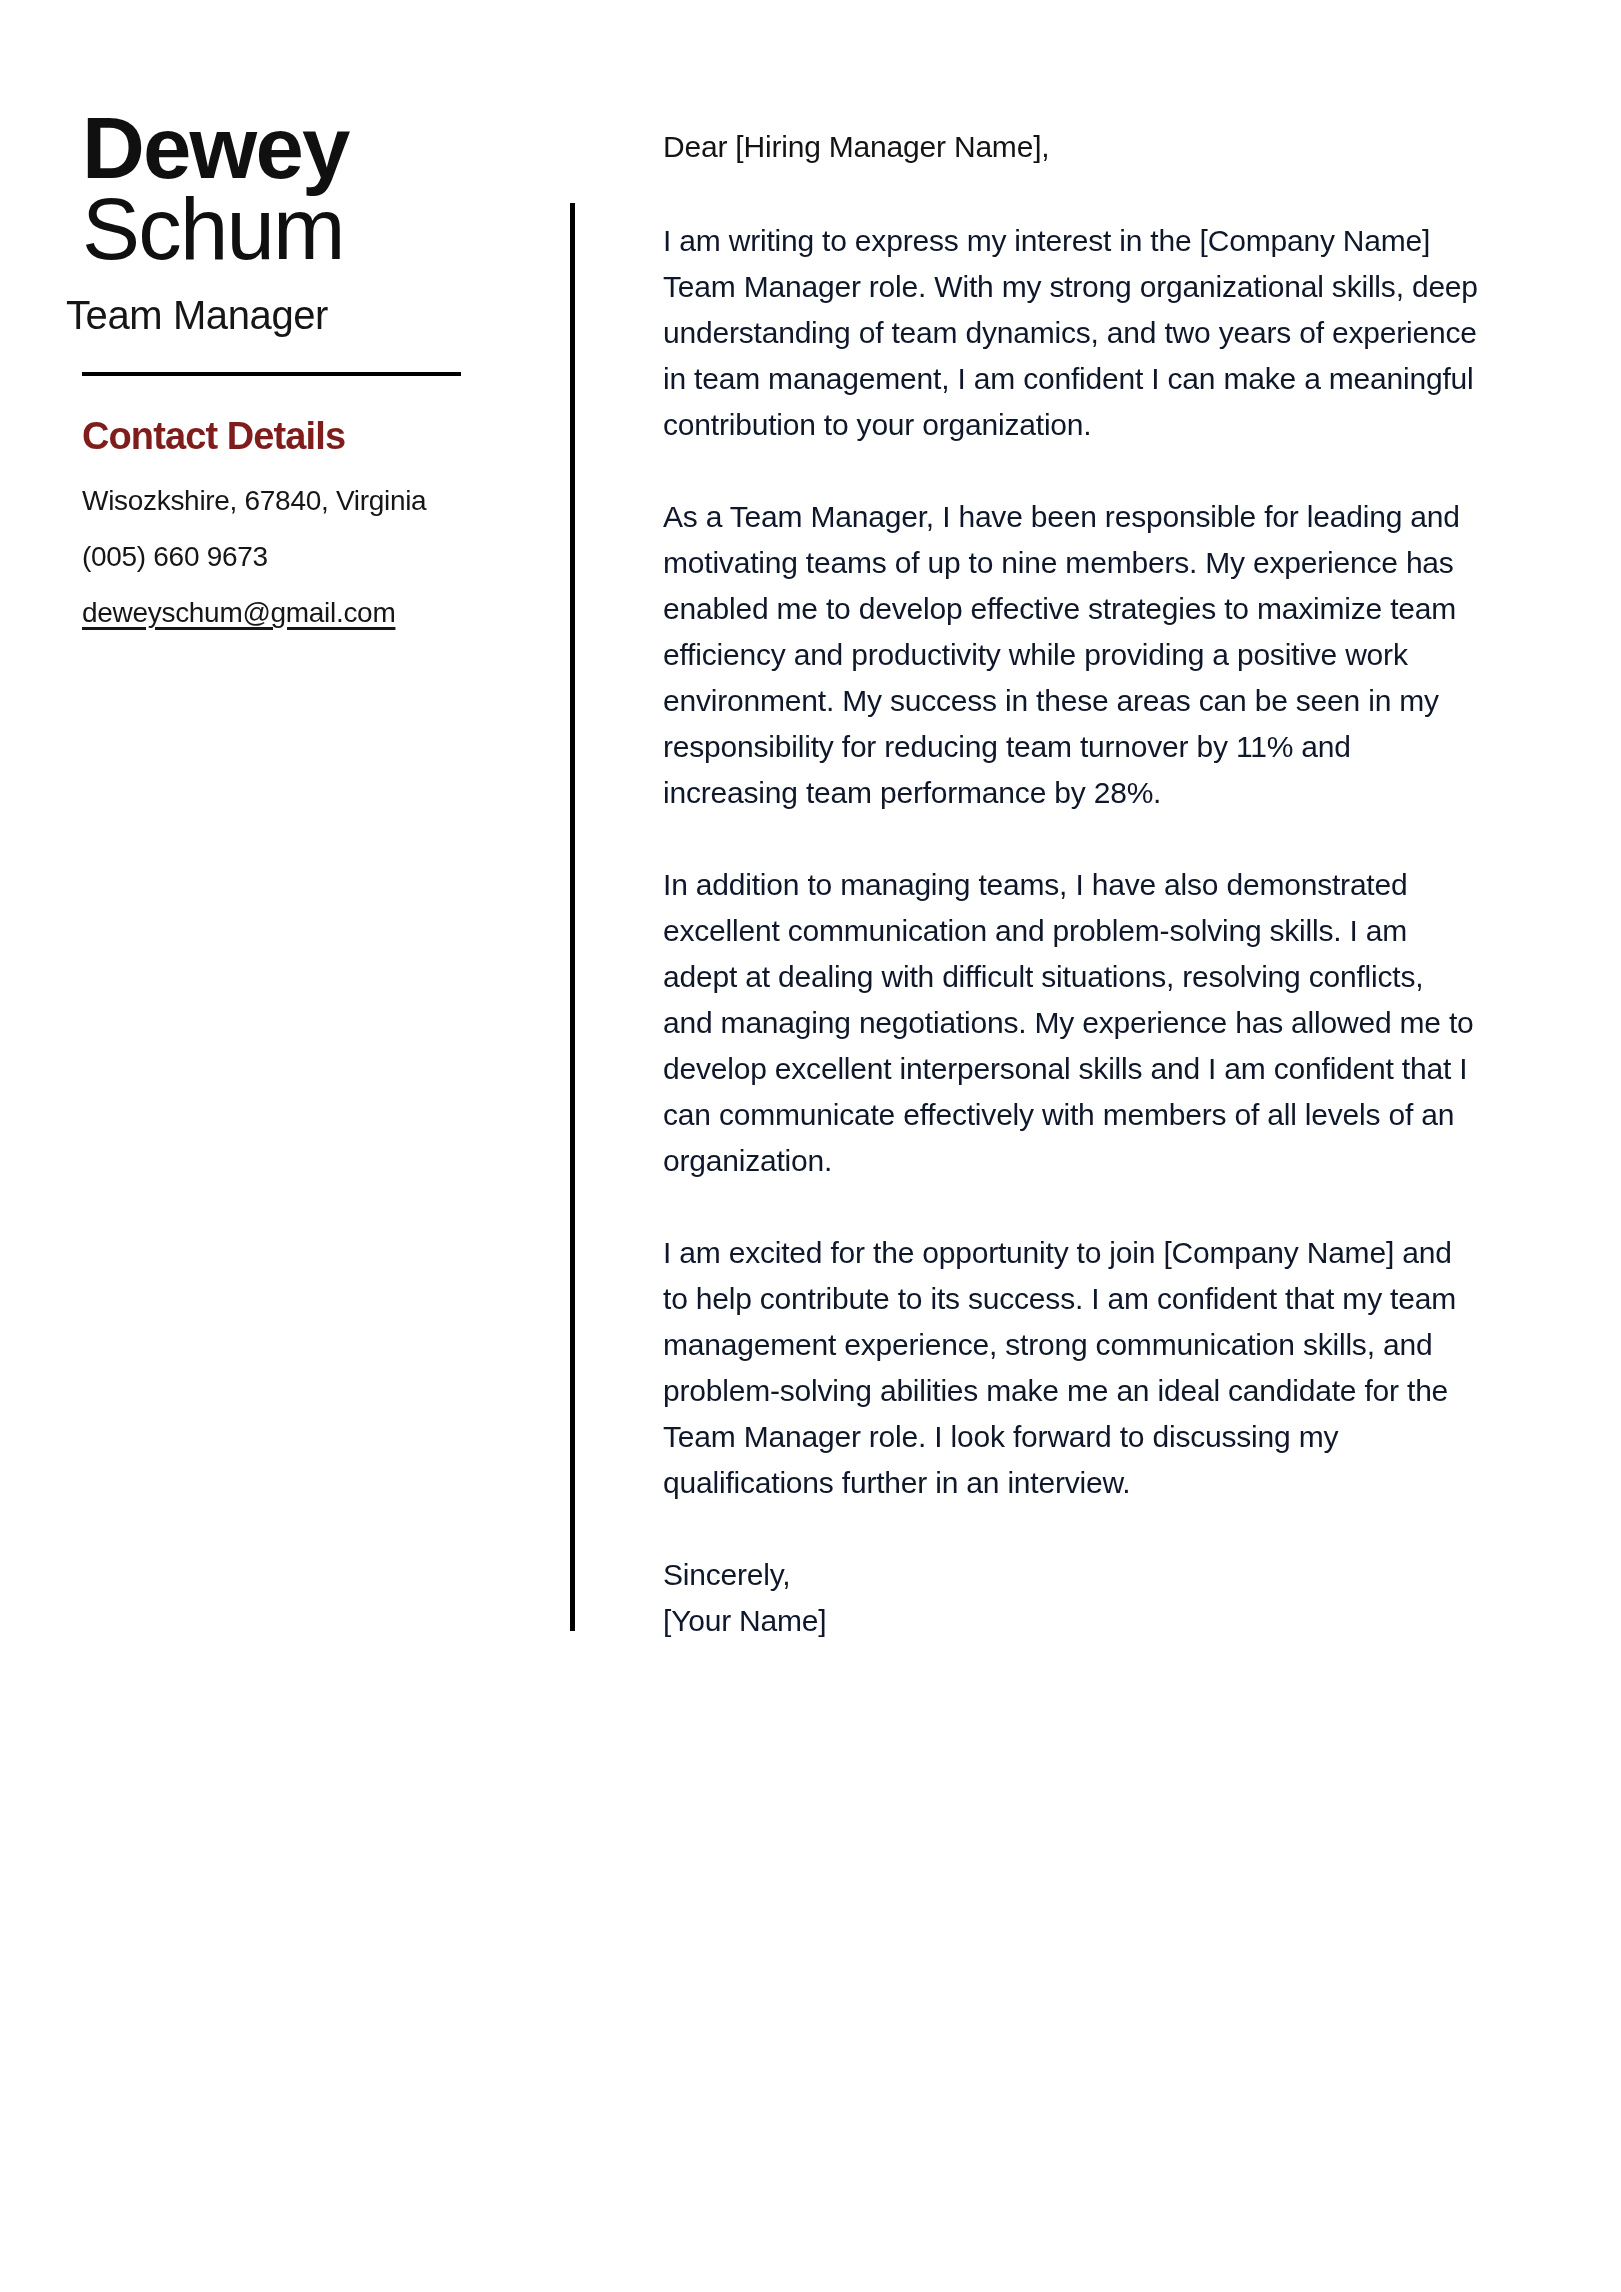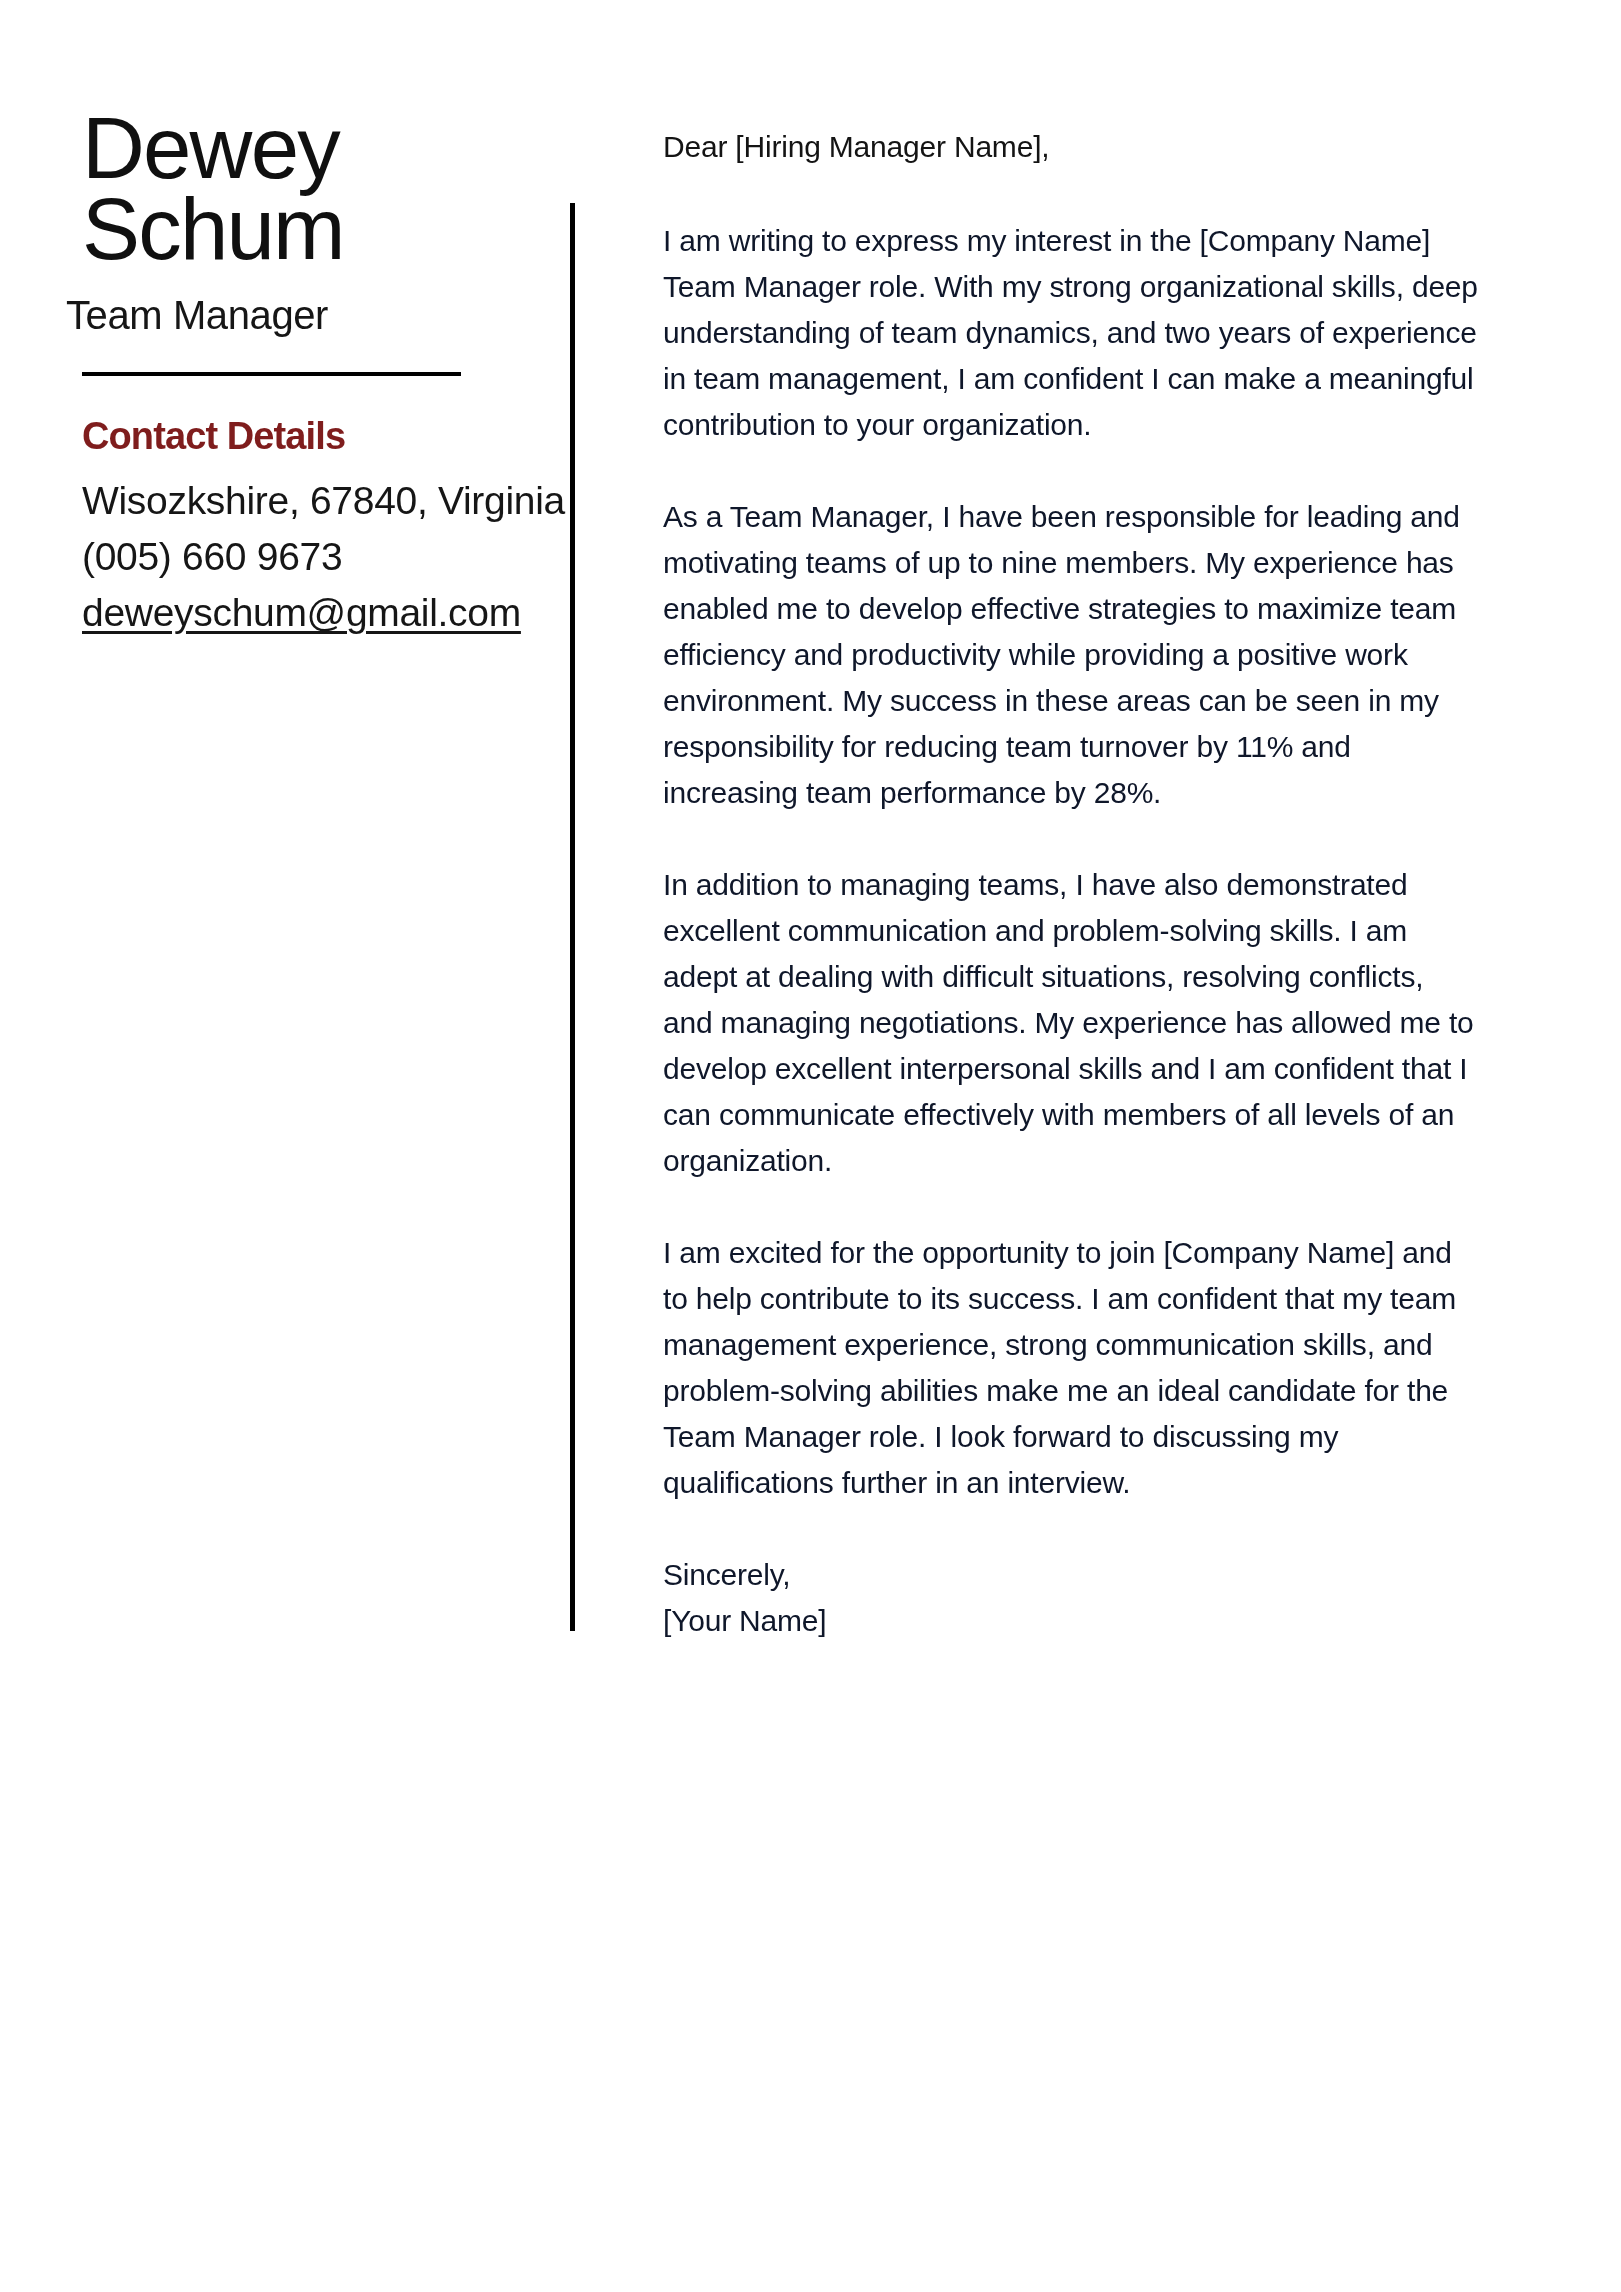--- a/index.html
+++ b/index.html
@@ -22,21 +22,21 @@
     position: absolute;
     left: 82px;
     top: 107px;
     margin: 0;
     font-size: 87px;
     line-height: 81px;
     letter-spacing: -1.8px;
     font-weight: 400;
     color: #101010;
   }
-  .name .first { display: block; font-weight: 400; }
+  .name .first { display: block; font-weight: 700; }
   .name .last  { display: block; font-weight: 400; }
 
   .job-title {
     position: absolute;
     left: 66px;
     top: 291px;
     font-size: 40px;
     line-height: 48px;
     letter-spacing: -0.4px;
     color: #161616;
@@ -60,21 +60,21 @@
     line-height: 47px;
     font-weight: 700;
     letter-spacing: -0.9px;
     color: #7f1d1d;
   }
 
   .contact-list {
     position: absolute;
     left: 82px;
     top: 473px;
-    font-size: 39px;
+    font-size: 28px;
     line-height: 56px;
     letter-spacing: -0.3px;
     color: #161616;
   }
   .contact-row { white-space: nowrap; }
   .email {
     color: inherit;
     text-decoration: underline;
     text-decoration-thickness: 2.7px;
     text-underline-offset: 5.4px;

